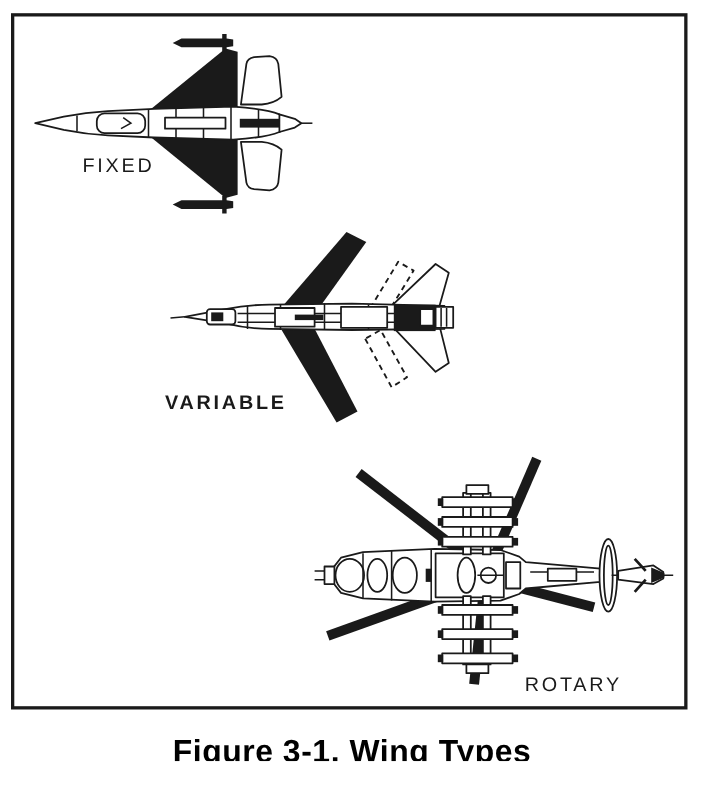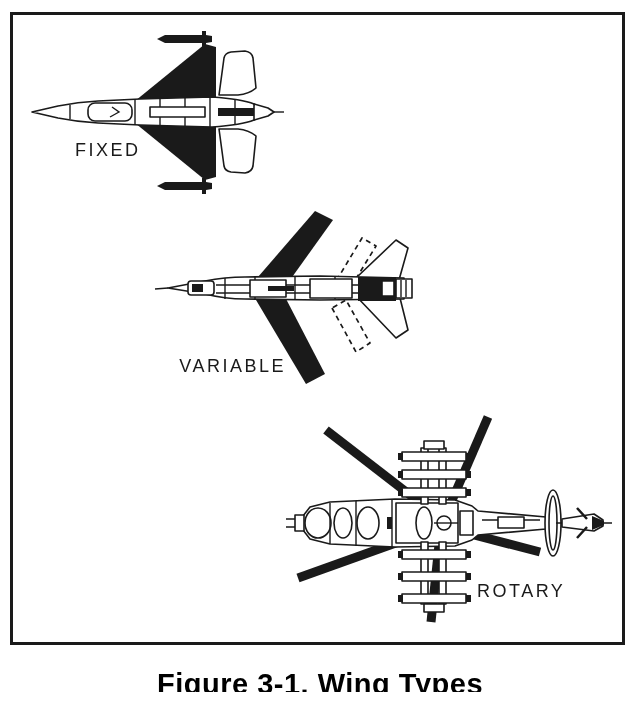--- a/index.html
+++ b/index.html
@@ -31,22 +31,22 @@
   svg .bld { fill: none; stroke: var(--ink); stroke-width: 9; stroke-linecap: butt; }
   .wing-label {
     position: absolute;
     color: var(--ink);
     font-size: 18px;
     letter-spacing: 2.5px;
     font-weight: 500;
     white-space: pre-line;
   }
   .label-fixed { left: 75px; top: 140px; }
-  .label-variable { left: 150px; top: 327px; width: 136px; text-align: right; line-height: 26px; }
-  .label-rotary { left: 477px; top: 581px; }
+  .label-variable { left: 150px; top: 327px; width: 136px; text-align: left; line-height: 26px; font-weight: bold; }
+  .label-rotary { left: 477px; top: 612px; }
   .figure-caption {
     position: absolute;
     left: 0; top: 668px;
     width: 640px;
     text-align: center;
     color: #000;
     font-size: 29px;
     font-weight: bold;
     letter-spacing: 0.5px;
   }

